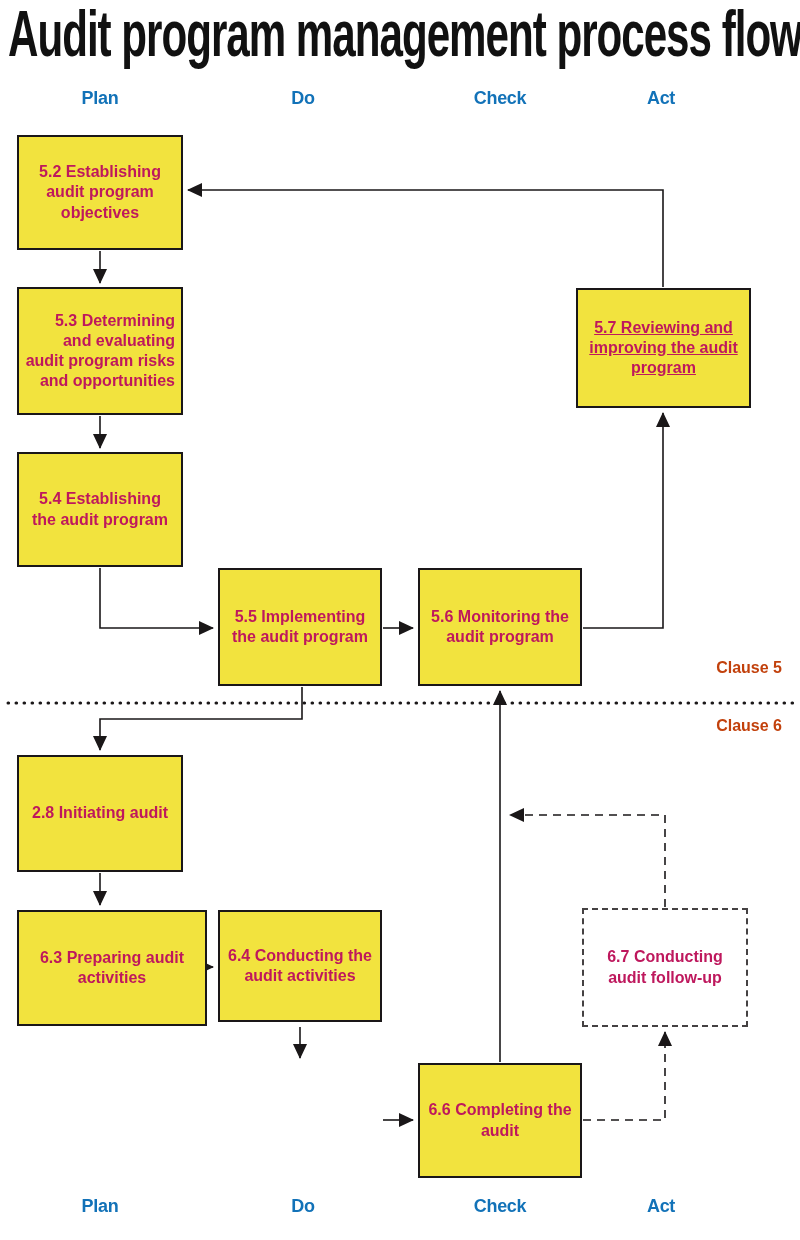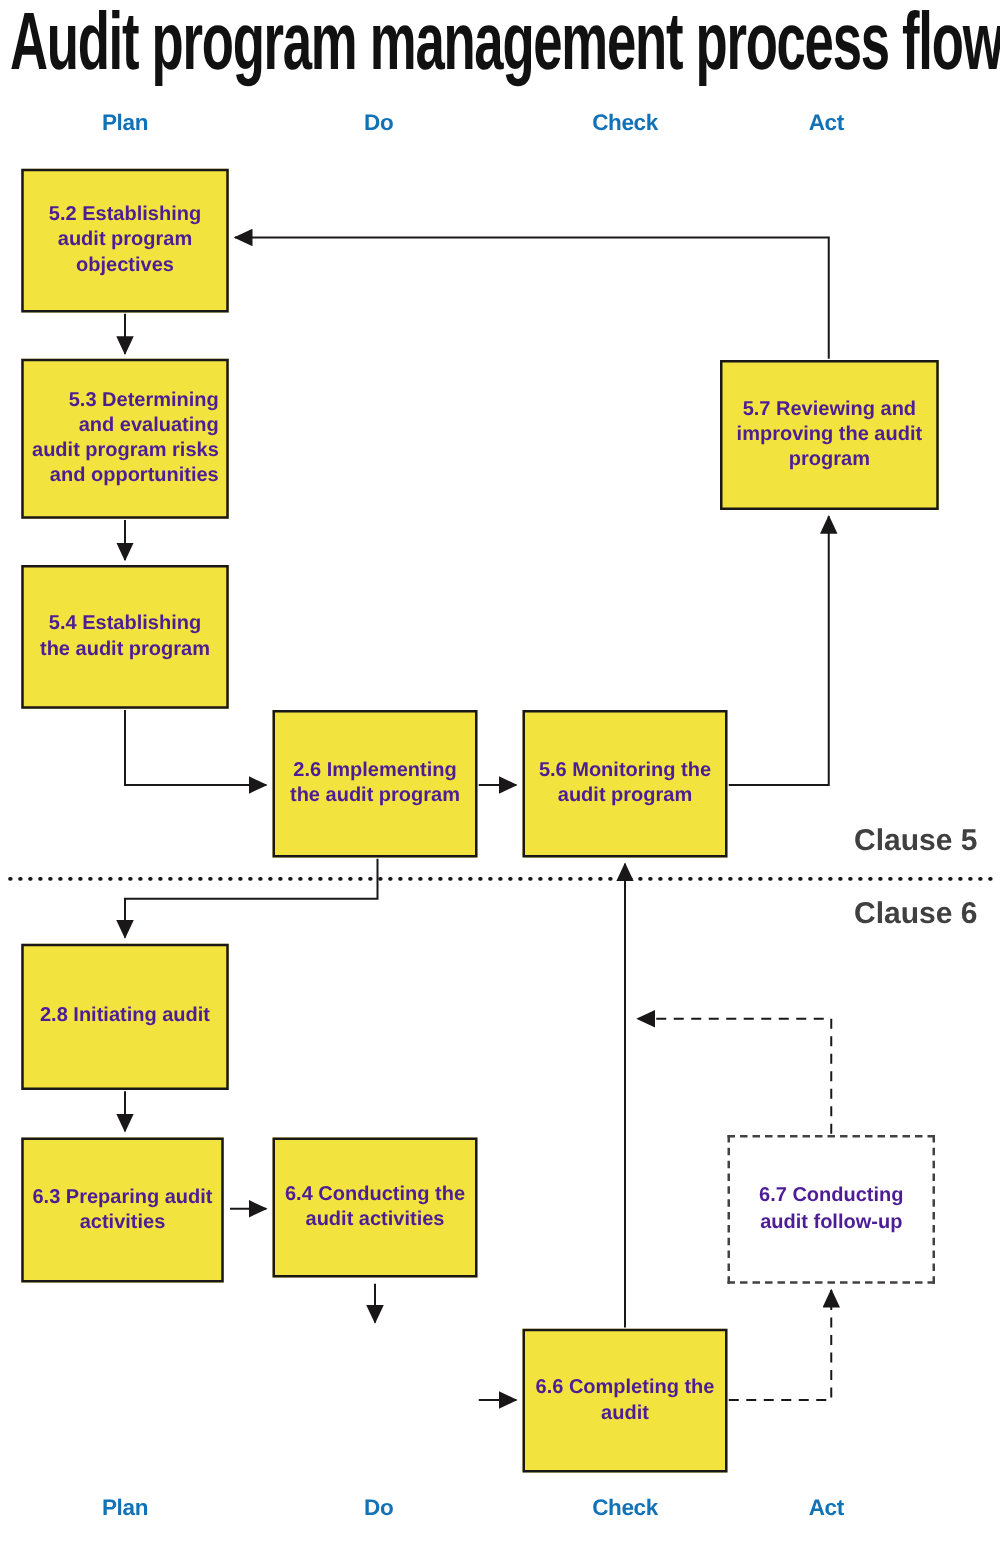--- a/index.html
+++ b/index.html
@@ -18,38 +18,38 @@
     white-space:nowrap;
   }
   .pdca-top{top:88px;}
   .pdca-bottom{top:1196px;}
   .flow-svg{position:absolute;left:0;top:0;width:800px;height:1240px;}
   .pbox{
     position:absolute;box-sizing:border-box;
     background:#f2e33e;border:2px solid #1a1718;
     display:flex;align-items:center;justify-content:center;
     text-align:center;padding:4px 6px;
-    font-size:16px;font-weight:700;line-height:1.26;color:#4c1d95;
+    font-size:16px;font-weight:700;line-height:1.26;color:#be185d;
   }
   .pbox.dashed{background:#ffffff;border:2px dashed #454142;}
   .clause-label{
-    position:absolute;right:18px;font-size:24px;font-weight:700;color:#404040;
+    position:absolute;right:18px;font-size:16px;font-weight:700;color:#c2410c;
     white-space:nowrap;
   }
   .clause-5{top:659px;}
   .clause-6{top:717px;}
   
   .b52{left:17px;top:135px;width:166px;height:115px;}
   .b53{left:17px;top:287px;width:166px;height:128px;text-align:right;}
   .b54{left:17px;top:452px;width:166px;height:115px;}
   .b55{left:218px;top:568px;width:164px;height:118px;}
   .b56{left:418px;top:568px;width:164px;height:118px;}
-  .b57{left:576px;top:288px;width:175px;height:120px;}
+  .b57{left:576px;top:288px;width:175px;height:120px;text-decoration:underline;}
   .b62{left:17px;top:755px;width:166px;height:117px;}
-  .b63{left:17px;top:910px;width:162px;height:116px;}
+  .b63{left:17px;top:910px;width:190px;height:116px;}
   .b64{left:218px;top:910px;width:164px;height:112px;}
   .b65{left:218px;top:1063px;width:164px;height:115px;}
   .b66{left:418px;top:1063px;width:164px;height:115px;}
   .b67{left:582px;top:908px;width:166px;height:119px;}
 </style>
 </head>
 <body>
 
 <div class="canvas">
 
@@ -82,21 +82,21 @@
     <path d="M383,1120 L413,1120" fill="none" stroke="#1a1718" stroke-width="1.6" marker-end="url(#arrow)"></path>
     <path d="M500,1062 L500,691" fill="none" stroke="#1a1718" stroke-width="1.6" marker-end="url(#arrow)"></path>
 
     <path d="M583,1120 L665,1120 L665,1032" fill="none" stroke="#1a1718" stroke-width="1.6" stroke-dasharray="8 6" marker-end="url(#arrow)"></path>
     <path d="M665,907 L665,815 L510,815" fill="none" stroke="#1a1718" stroke-width="1.6" stroke-dasharray="8 6" marker-end="url(#arrow)"></path>
   </svg>
 
   <div class="pbox b52">5.2 Establishing audit program objectives</div>
   <div class="pbox b53">5.3 Determining and evaluating audit program risks and opportunities</div>
   <div class="pbox b54">5.4 Establishing the audit program</div>
-  <div class="pbox b55">2.6 Implementing the audit program</div>
+  <div class="pbox b55">5.5 Implementing the audit program</div>
   <div class="pbox b56">5.6 Monitoring the audit program</div>
   <div class="pbox b57">5.7 Reviewing and improving the audit program</div>
   <div class="pbox b62">2.8 Initiating audit</div>
   <div class="pbox b63">6.3 Preparing audit activities</div>
   <div class="pbox b64">6.4 Conducting the audit activities</div>
   <div class="pbox b66">6.6 Completing the audit</div>
   <div class="pbox b67 dashed">6.7 Conducting audit follow-up</div>
 
   <div class="clause-label clause-5">Clause 5</div>
   <div class="clause-label clause-6">Clause 6</div>

